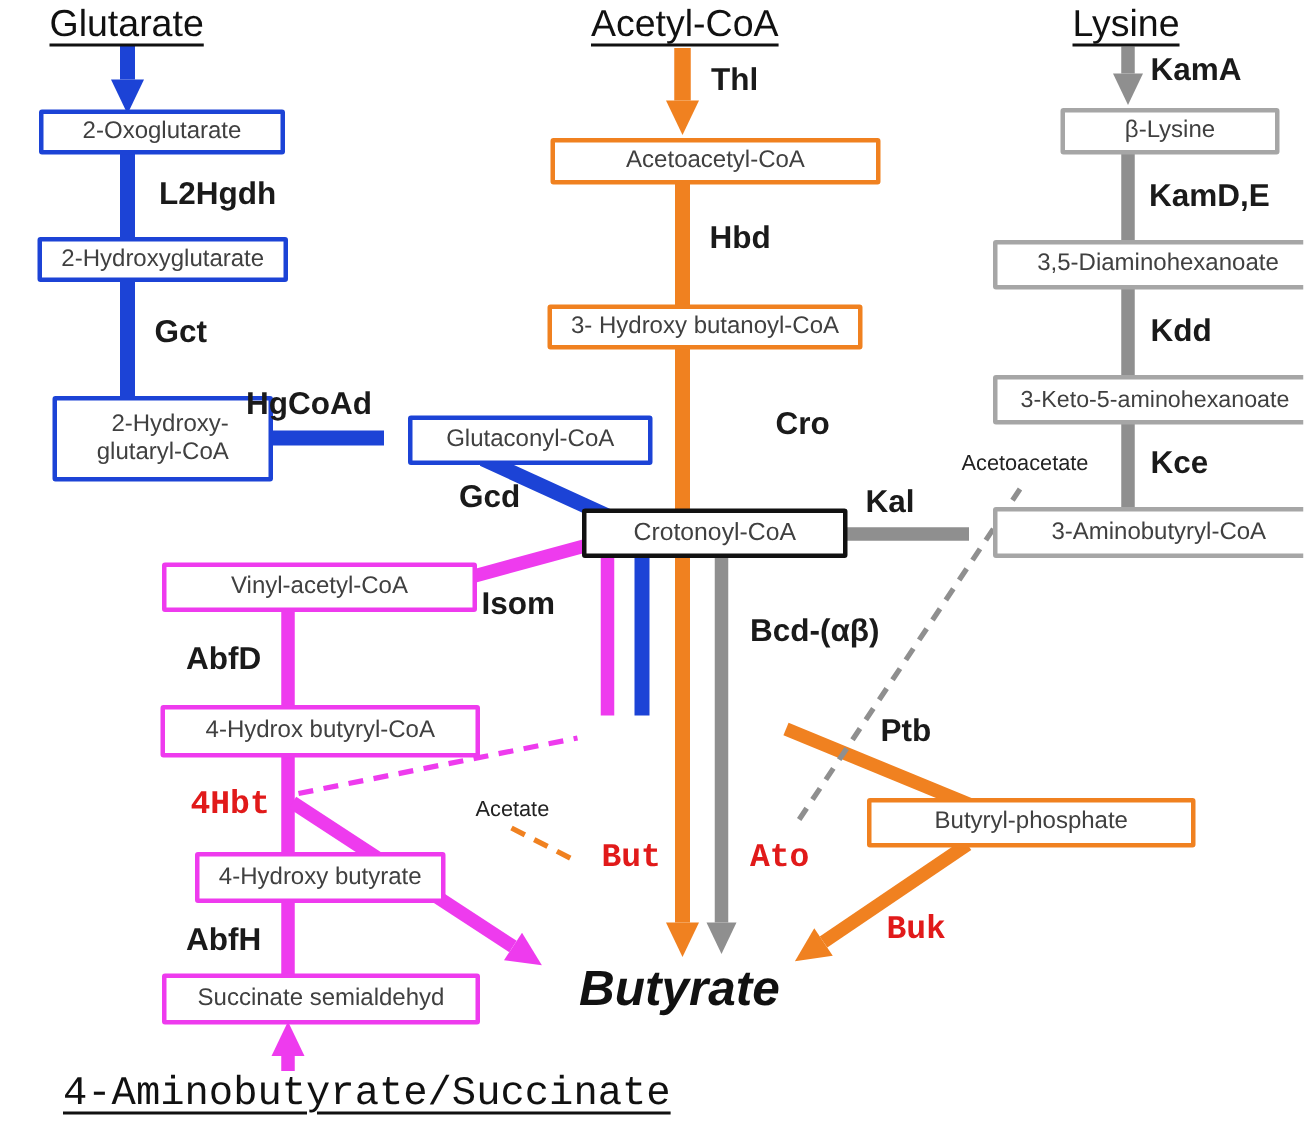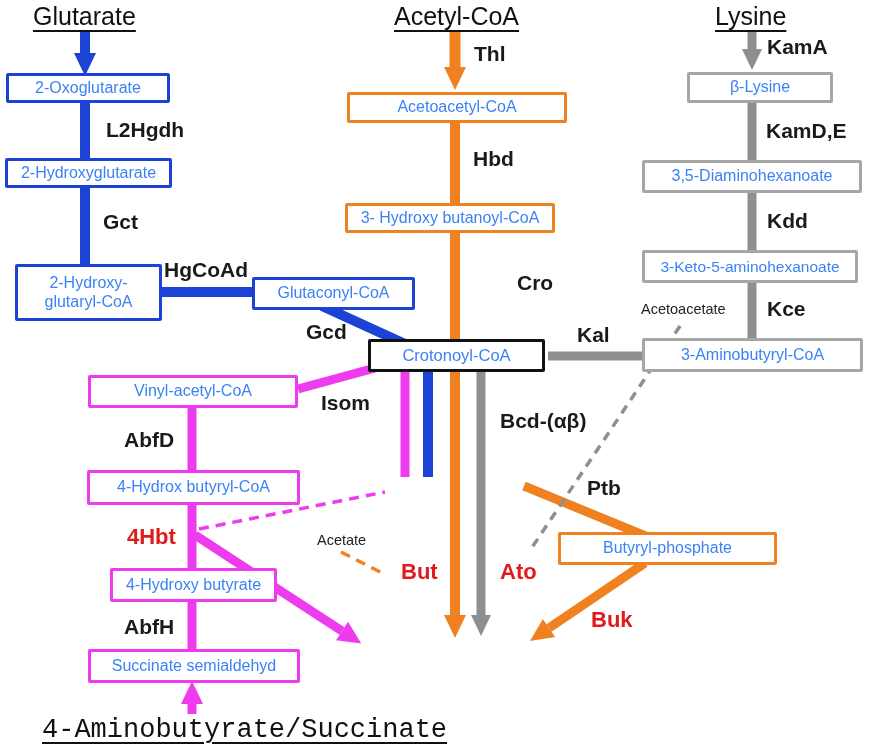--- a/index.html
+++ b/index.html
@@ -9,45 +9,46 @@
     background: #ffffff;
     font-family: "Liberation Sans", sans-serif;
     overflow: hidden;
   }
   #lines { position:absolute; left:0; top:0; z-index:0; }
   .box {
     position:absolute; z-index:2;
     background:#fff;
     border-style:solid; border-width:3px;
     display:flex; align-items:center; justify-content:center;
-    text-align:center;
-    font-size:16px; color:#3b82f6; line-height:1.15;
+    text-align:right;
+    font-size:16px; color:#404040; line-height:1.15;
     white-space:pre-line;
     box-sizing:border-box;
     border-radius:2px;
+    margin-left:20px;
   }
   .b-blue    { border-color:var(--c-blue); }
   .b-orange  { border-color:var(--c-orange); }
   .b-gray    { border-color:var(--c-grayborder); }
   .b-magenta { border-color:var(--c-magenta); }
   .b-black   { border-color:#111; border-width:3.5px; font-size:16.5px; }
   .hdr {
     position:absolute; z-index:2;
     font-size:25px; color:#111;
     text-decoration:underline;
     text-underline-offset:5px;
     text-decoration-thickness:2px;
     white-space:nowrap;
   }
   .enz {
     position:absolute; z-index:2;
     font-weight:700; font-size:21px; color:#1a1a1a;
     white-space:nowrap;
   }
-  .enz-red { color:var(--c-red); font-size:22px; }
+  .enz-red { color:var(--c-red); font-size:22px;font-family:Liberation Mono, monospace; }
   .small-lbl {
     position:absolute; z-index:2;
     font-size:14.5px; color:#222; white-space:nowrap;
   }
   .product {
     position:absolute; z-index:2;
     font-weight:700; font-style:italic;
     font-size:33px; color:#111; white-space:nowrap;
   }
 </style>
@@ -158,14 +159,15 @@
   <div class="enz" style="left:587px; top:476px;">Ptb</div>
 
   <div class="enz enz-red" style="left:127px; top:524px;">4Hbt</div>
   <div class="enz enz-red" style="left:401px; top:559px;">But</div>
   <div class="enz enz-red" style="left:500px; top:559px;">Ato</div>
   <div class="enz enz-red" style="left:591px; top:607px;">Buk</div>
 
   <div class="small-lbl" style="left:641px; top:301px;">Acetoacetate</div>
   <div class="small-lbl" style="left:317px; top:532px;">Acetate</div>
 
+  <div class="product" style="left:386px; top:640px;">Butyrate</div>
 
 </div>
 
 </body></html>

